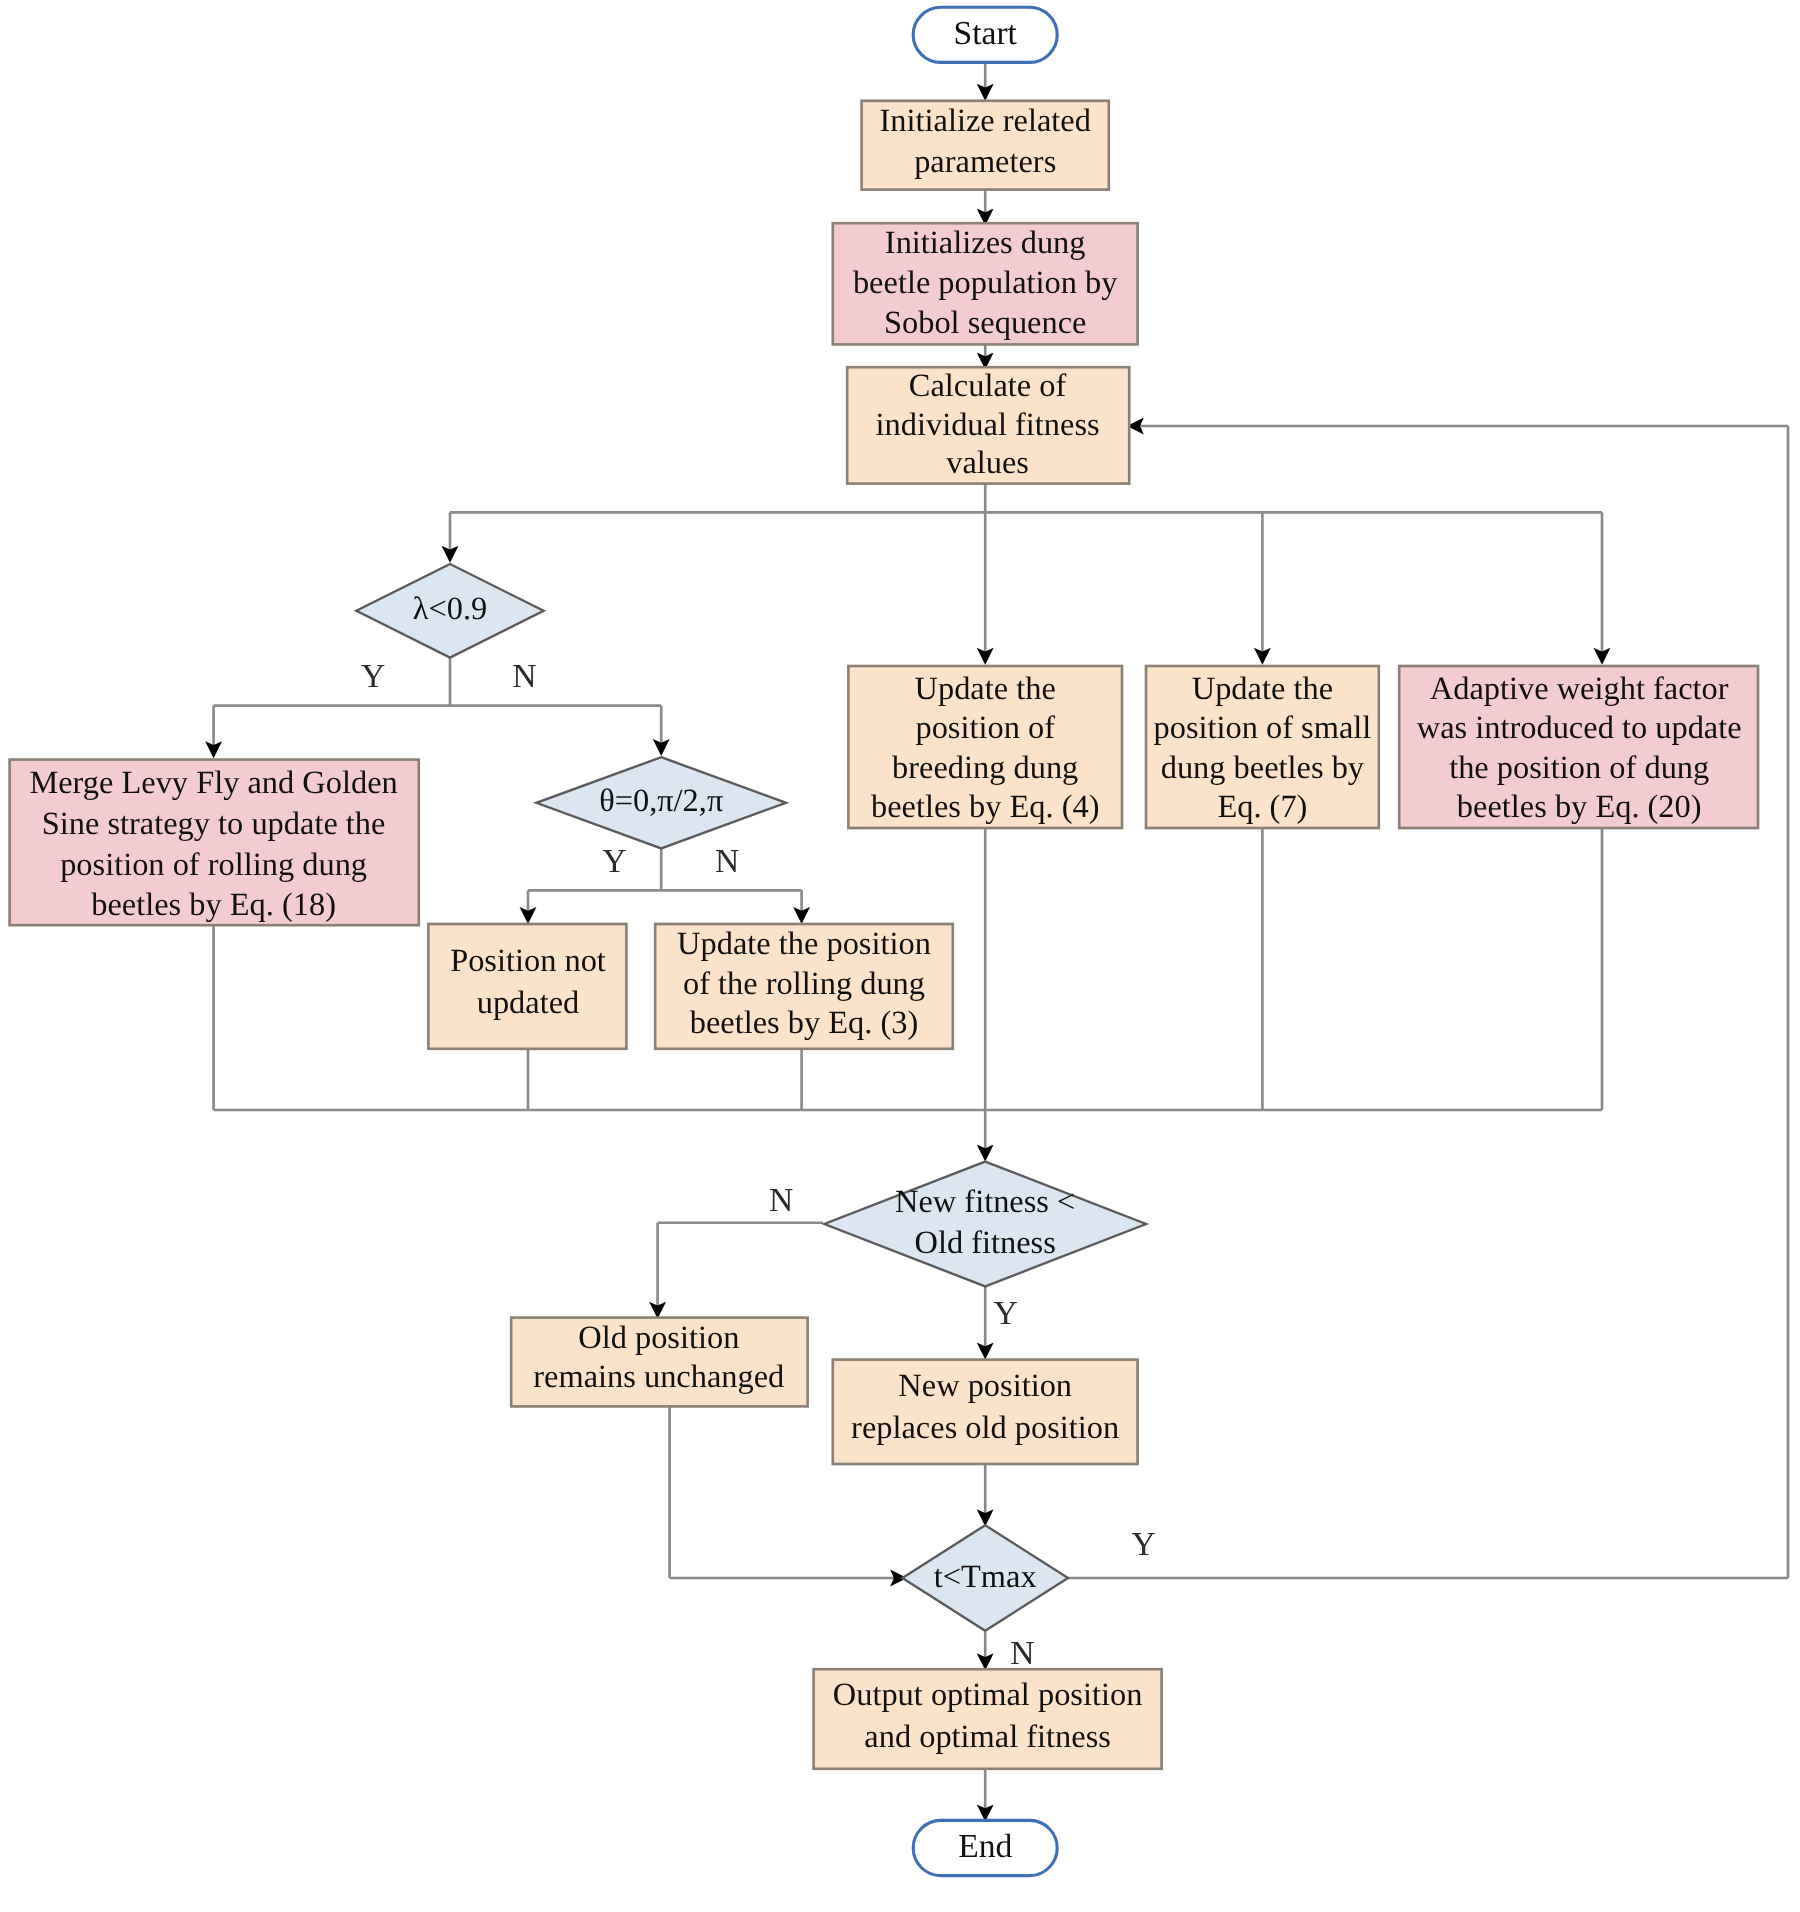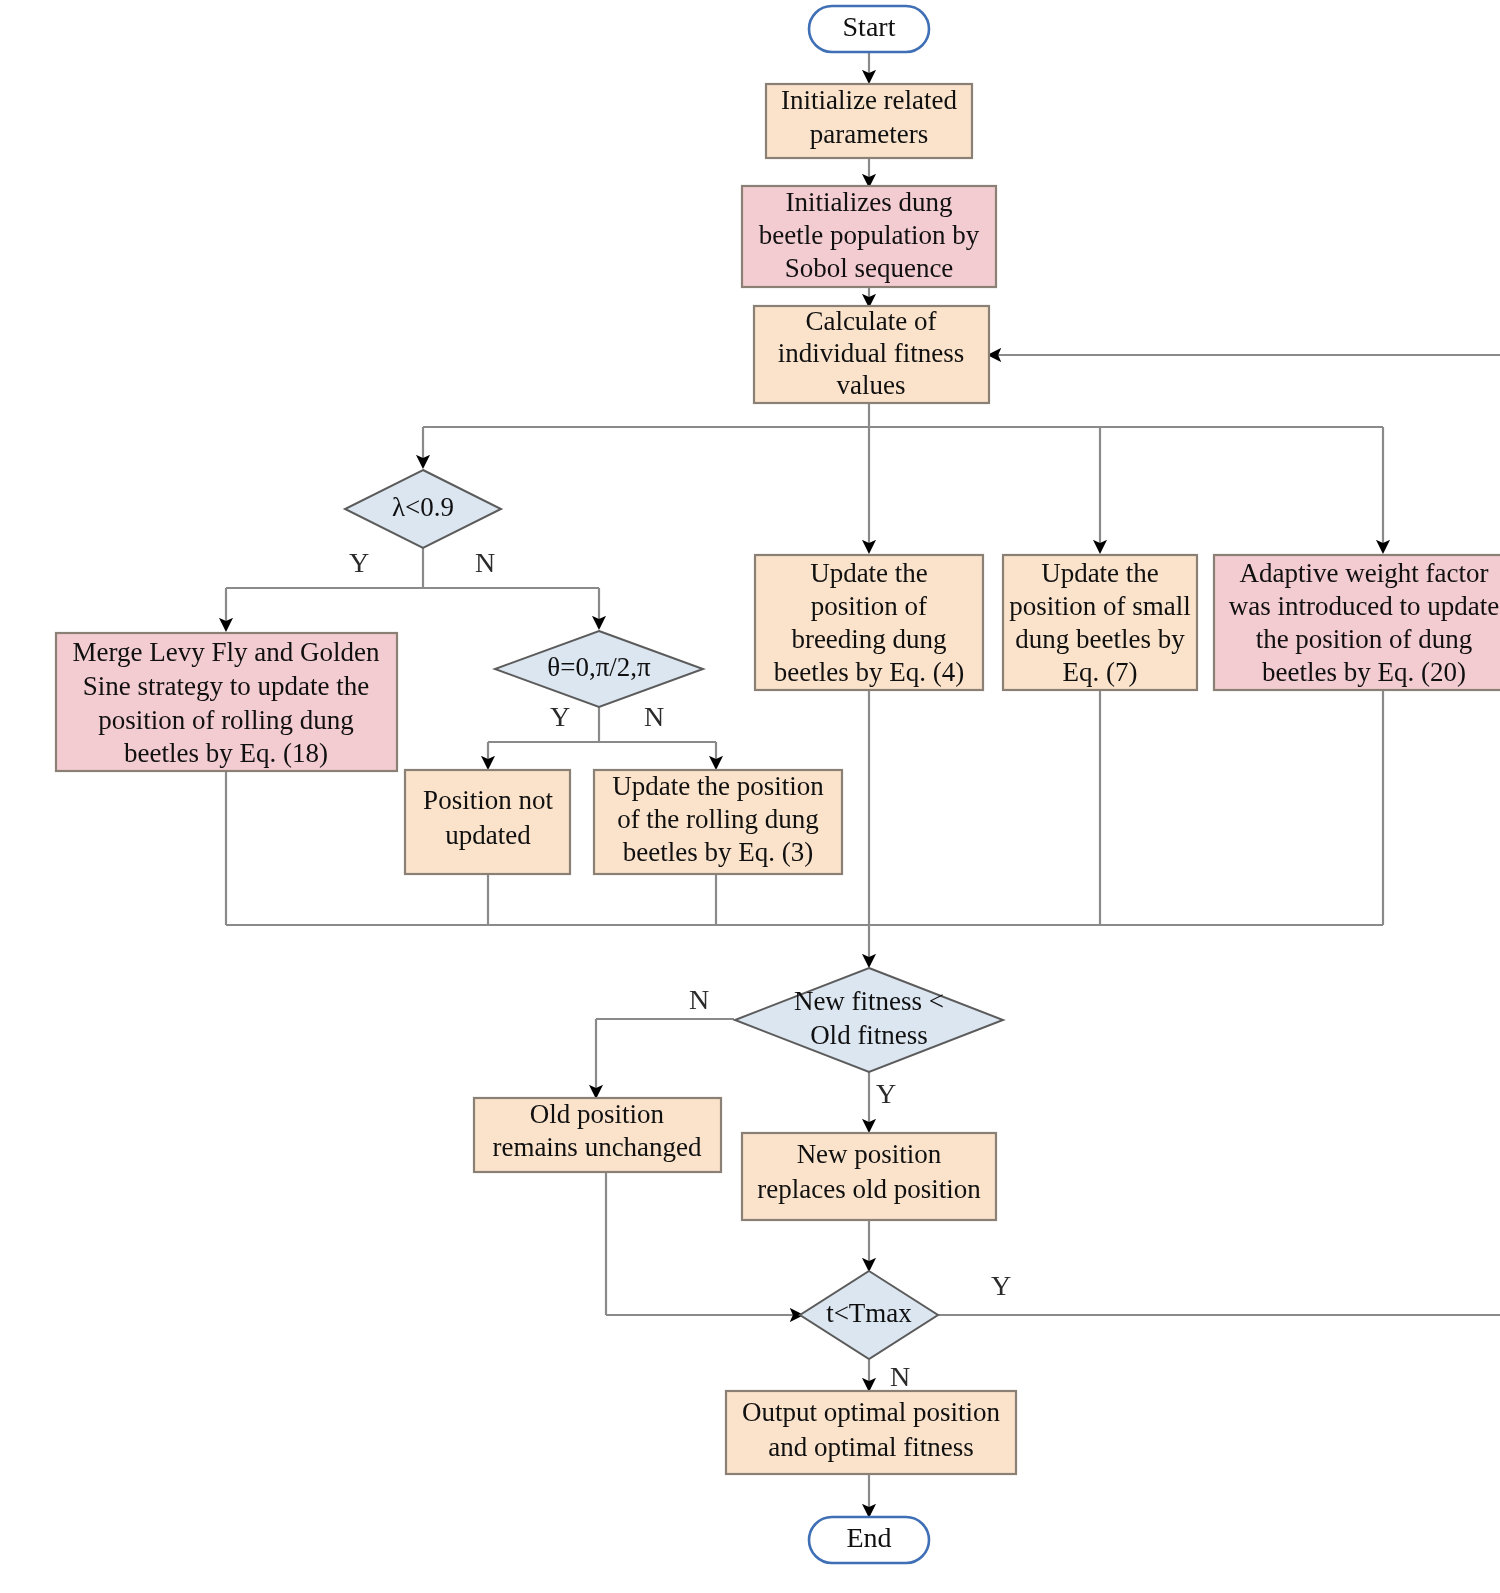--- a/index.html
+++ b/index.html
@@ -11,21 +11,20 @@
   body {
     width: 1500px;
     height: 1593px;
     font-family: "Liberation Serif", "DejaVu Serif", serif;
     overflow: hidden;
   }
   #flowchart-root {
     position: relative;
     width: 1332px;
     height: 1593px;
-    margin-left: 48px;
   }
   svg#flow-svg {
     position: absolute;
     left: 0;
     top: 0;
     width: 1500px;
     height: 1593px;
   }
   .node-text {
     font-family: "Liberation Serif", "DejaVu Serif", serif;

